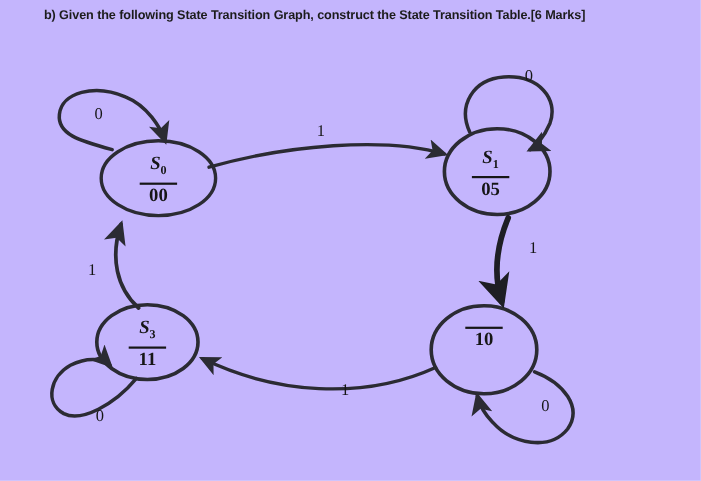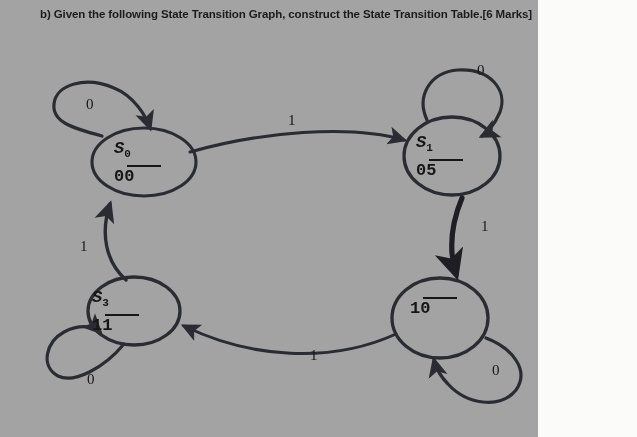--- a/index.html
+++ b/index.html
@@ -9,23 +9,23 @@
   body {
     width: 637px;
     height: 437px;
     background: #fbfbf9;
     font-family: "Liberation Sans", sans-serif;
     overflow: hidden;
     position: relative;
   }
   #page {
     position: relative;
-    width: 538px;
+    width: 637px;
     height: 437px;
-    background: #a3a3a3;
+    background: #c4b5fd;
   }
   .question-header {
     position: absolute;
     left: 40px;
     top: 8px;
     width: 570px;
     display: flex;
     align-items: baseline;
     font-size: 11.5px;
     font-weight: bold;
@@ -42,22 +42,22 @@
   }
   #graph {
     position: absolute;
     left: 0;
     top: 0;
     width: 637px;
     height: 437px;
   }
   .node-label {
     position: absolute;
-    text-align: left;
-    font-family: Liberation Mono, monospace;
+    text-align: center;
+    font-family: Liberation Serif, serif;
     color: #161616;
     pointer-events: none;
   }
   .node-label .top {
     font-style: italic;
     font-weight: bold;
     font-size: 17px;
     line-height: 17px;
     padding-bottom: 1px;
   }
@@ -140,21 +140,21 @@
     <div class="top"><span>S</span><sub>1</sub></div>
     <div class="bar" style="width:34px;"></div>
     <div class="bot">05</div>
   </div>
 
   <div class="node-label" style="left:410px; top:296px; width:60px;">
     <div class="bar" style="width:34px;"></div>
     <div class="bot">10</div>
   </div>
 
-  <div class="node-label" style="left:92px; top:289px; width:60px;">
+  <div class="node-label" style="left:104px; top:289px; width:60px;">
     <div class="top"><span>S</span><sub>3</sub></div>
     <div class="bar" style="width:34px;"></div>
     <div class="bot">11</div>
   </div>
 
   <div class="edge-label" style="left:86px; top:96px;">0</div>
   <div class="edge-label" style="left:288px; top:112px;">1</div>
   <div class="edge-label" style="left:477px; top:62px;">0</div>
   <div class="edge-label" style="left:481px; top:218px;">1</div>
   <div class="edge-label" style="left:492px; top:362px;">0</div>

